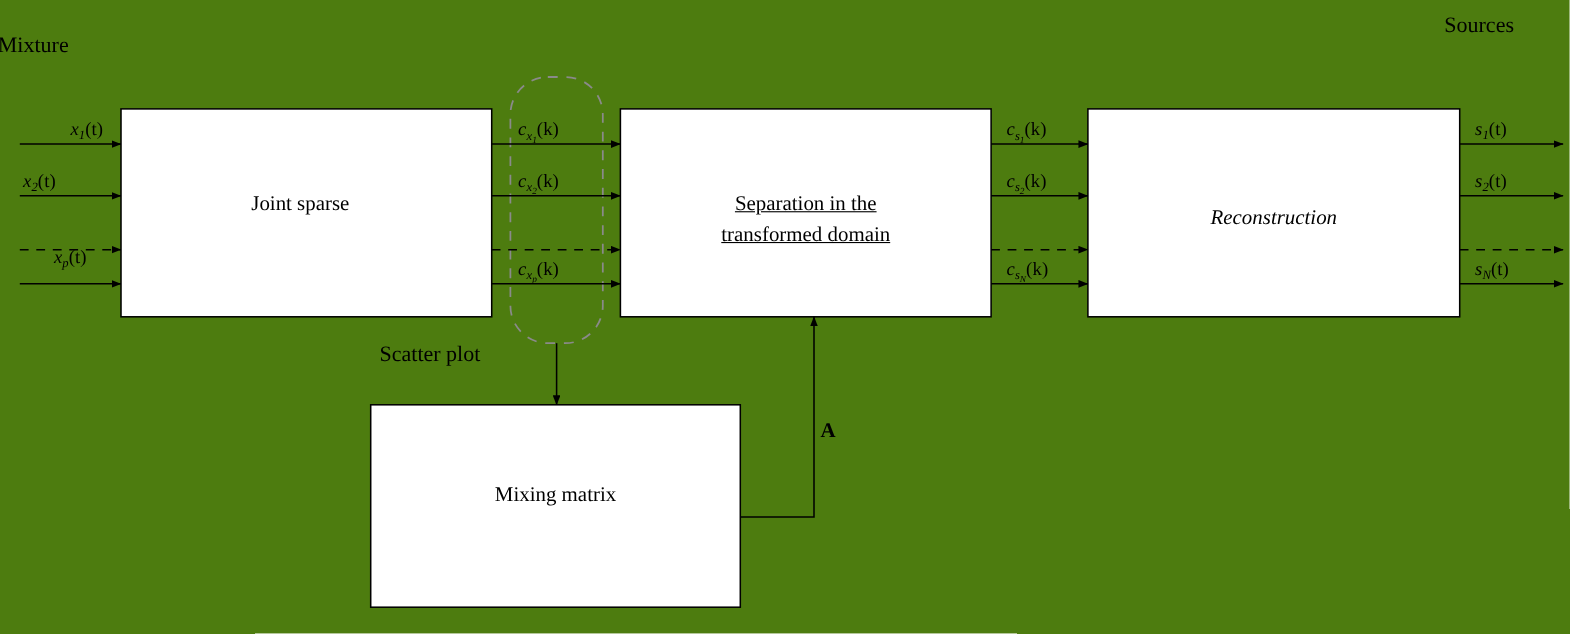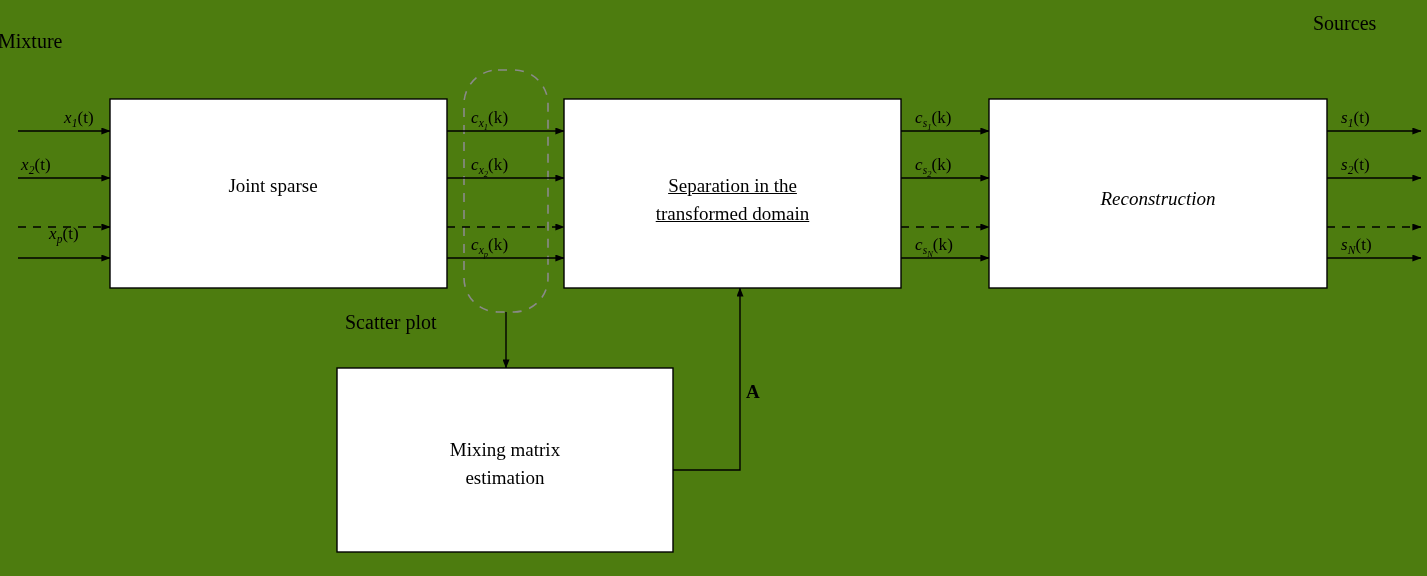--- a/index.html
+++ b/index.html
@@ -136,21 +136,20 @@
     <span class="ln">Separation in the</span>
     <span class="ln">transformed domain</span>
   </div>
 
   <div class="blk-label" style="left:989px; top:185px; width:338px;font-style:italic;">
     <span class="ln">Reconstruction</span>
   </div>
 
   <div class="blk-label" style="left:337px; top:436px; width:336px;">
     <span class="ln">Mixing matrix</span>
-    <span class="ln">estimation</span>
   </div>
 
   <div class="sig-label" style="left:38px; top:108px;margin-left:26px;">
     <span class="up">x</span><span class="sub">1</span><span class="paren">(t)</span>
   </div>
   <div class="sig-label" style="left:21px; top:155px;">
     <span class="up">x</span><span class="sub">2</span><span class="paren">(t)</span>
   </div>
   <div class="sig-label" style="left:21px; top:224px;margin-left:28px;">
     <span class="up">x</span><span class="sub">p</span><span class="paren">(t)</span>

